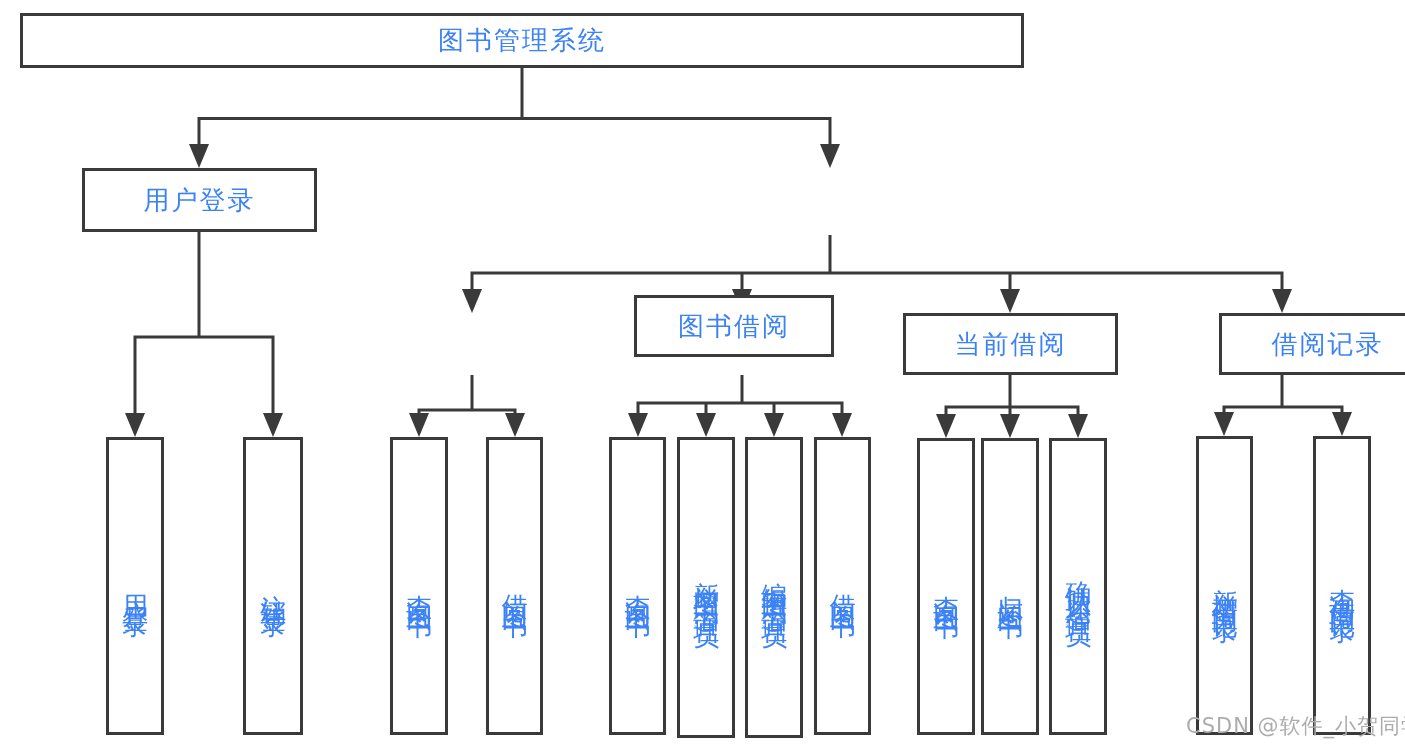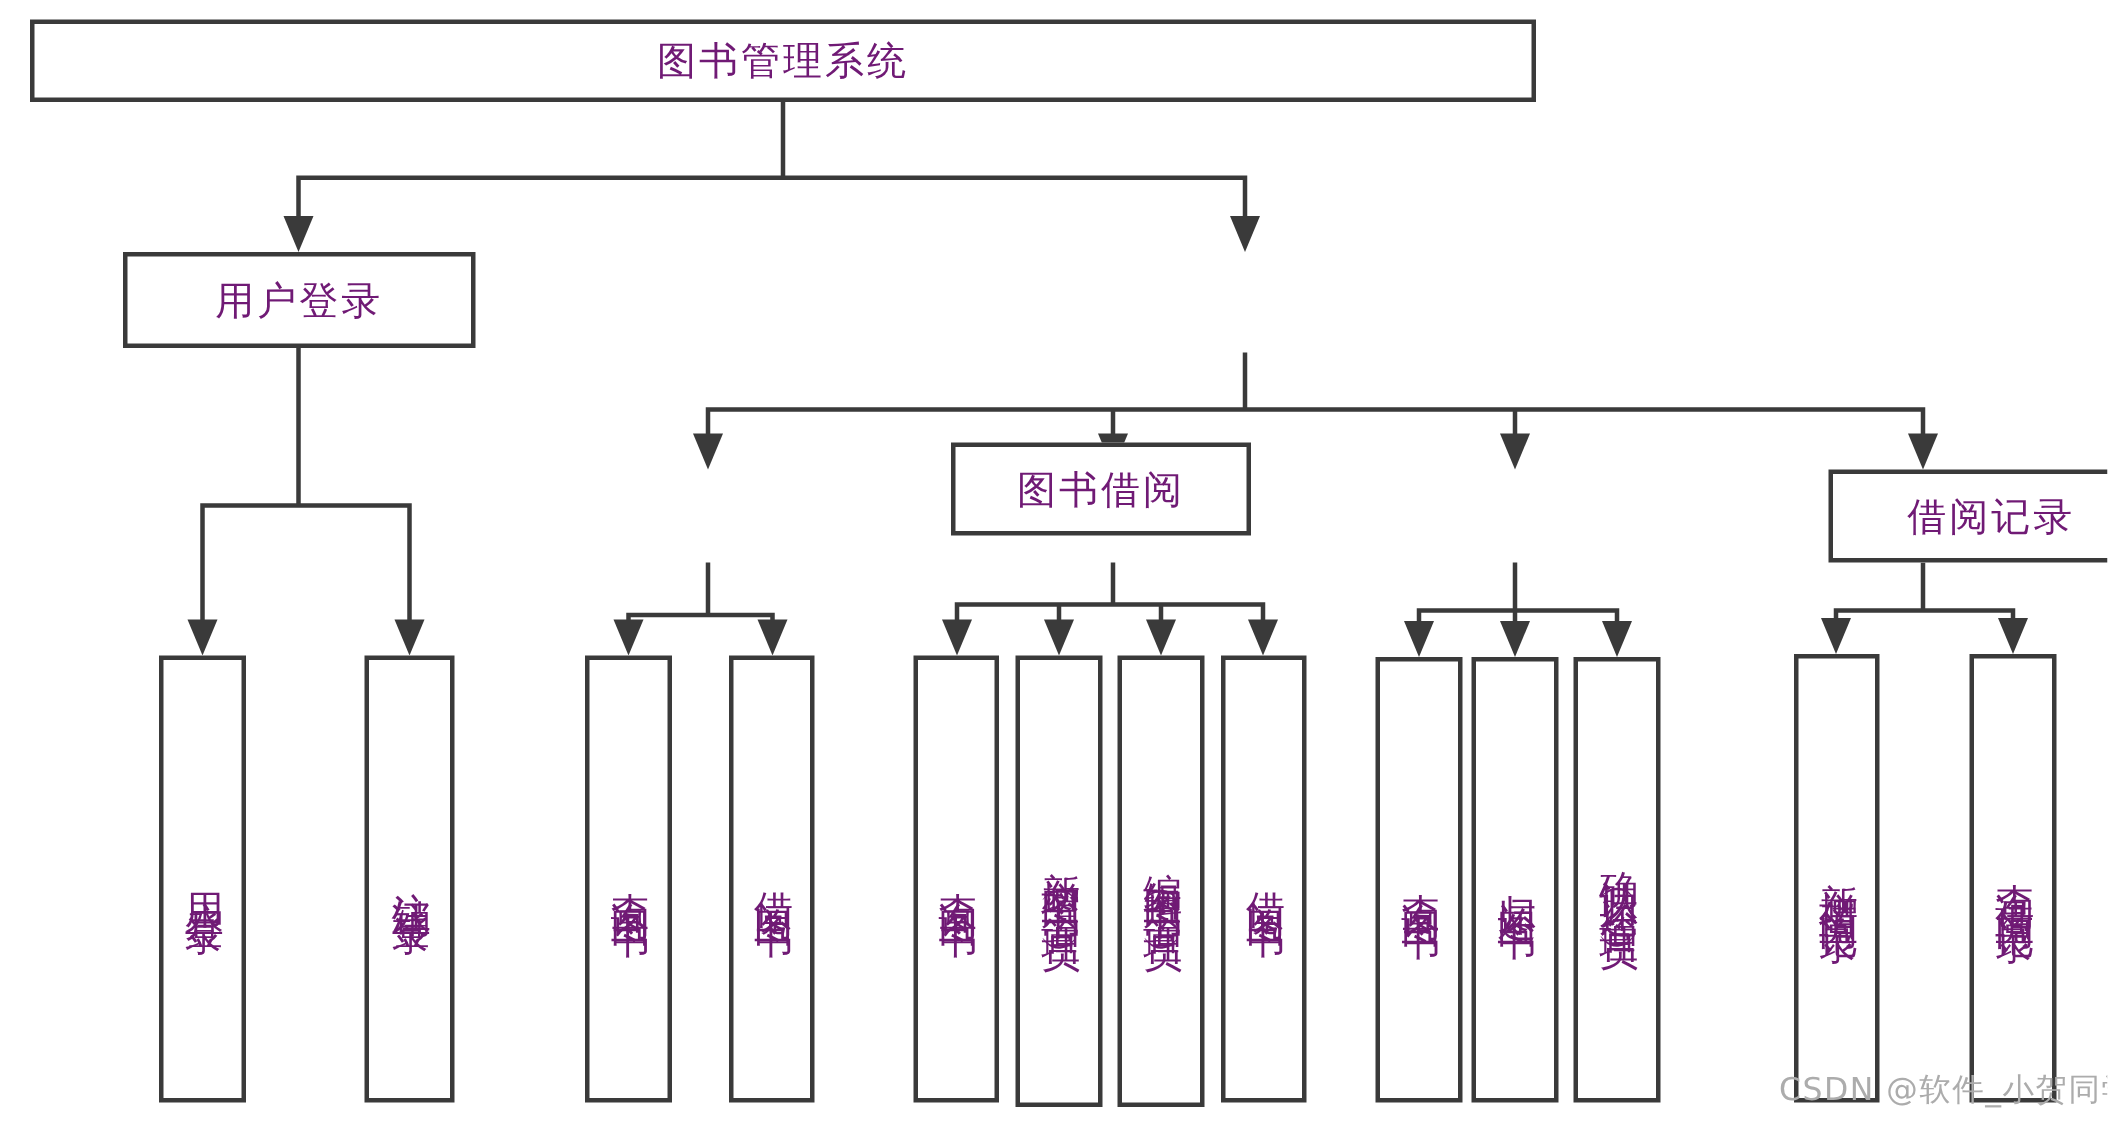--- a/index.html
+++ b/index.html
@@ -3,21 +3,21 @@
 <meta charset="utf-8">
 <style>
   html,body{margin:0;padding:0;background:#fff;}
   .canvas{
     position:relative;width:1405px;height:747px;background:#ffffff;
     font-family:"DejaVu Sans","Liberation Sans",sans-serif;overflow:hidden;
   }
   .wires{position:absolute;left:0;top:0;width:1405px;height:747px;}
   .node{
     position:absolute;box-sizing:border-box;background:#ffffff;
-    border:3px solid #3a3a3a;color:#701a75;
+    border:3px solid #3a3a3a;color:#3b82f6;
     display:flex;align-items:center;justify-content:center;text-align:center;
   }
   .h{font-size:26px;letter-spacing:2px;}
   .v{writing-mode:vertical-rl;font-size:26px;letter-spacing:6px;line-height:1.05;}
   .watermark{
     position:absolute;left:1186px;top:712px;font-size:21px;letter-spacing:1px;
     color:#acacac;white-space:nowrap;
   }
 </style>
 </head>
@@ -87,20 +87,21 @@
       <polygon points="1214,412 1234,412 1224,436"></polygon>
       <polygon points="1332,412 1352,412 1342,436"></polygon>
     </g>
   </svg>
 
   <div class="node h" style="left:20px;top:13px;width:1004px;height:55px">图书管理系统</div>
 
   <div class="node h" style="left:82px;top:168px;width:235px;height:64px">用户登录</div>
 
   <div class="node h" style="left:634px;top:295px;width:200px;height:62px">图书借阅</div>
+  <div class="node h" style="left:903px;top:313px;width:215px;height:62px">当前借阅</div>
   <div class="node h" style="left:1219px;top:313px;width:217px;height:62px">借阅记录</div>
 
   <div class="node v" style="left:106px;top:437px;width:58px;height:298px">用户登录</div>
   <div class="node v" style="left:243px;top:437px;width:60px;height:298px">注销登录</div>
 
   <div class="node v" style="left:390px;top:437px;width:58px;height:298px">查询图书</div>
   <div class="node v" style="left:486px;top:437px;width:57px;height:298px">借阅图书</div>
 
   <div class="node v" style="left:609px;top:437px;width:57px;height:298px">查询图书</div>
   <div class="node v" style="left:677px;top:437px;width:58px;height:301px">新增图书（管理员）</div>

